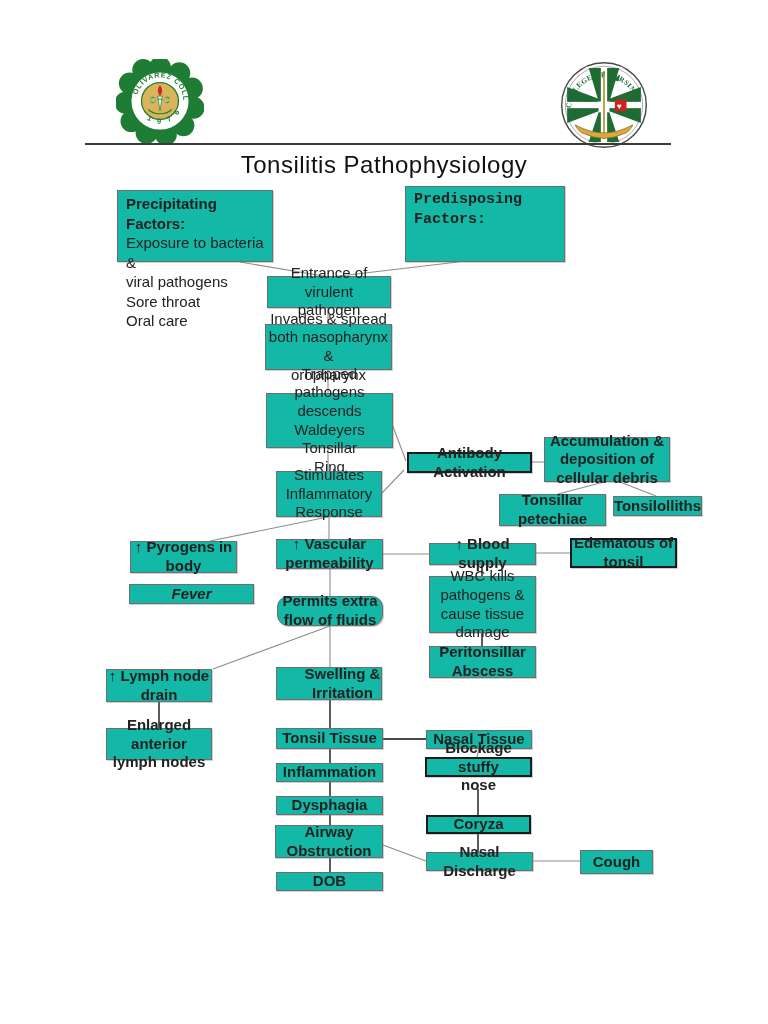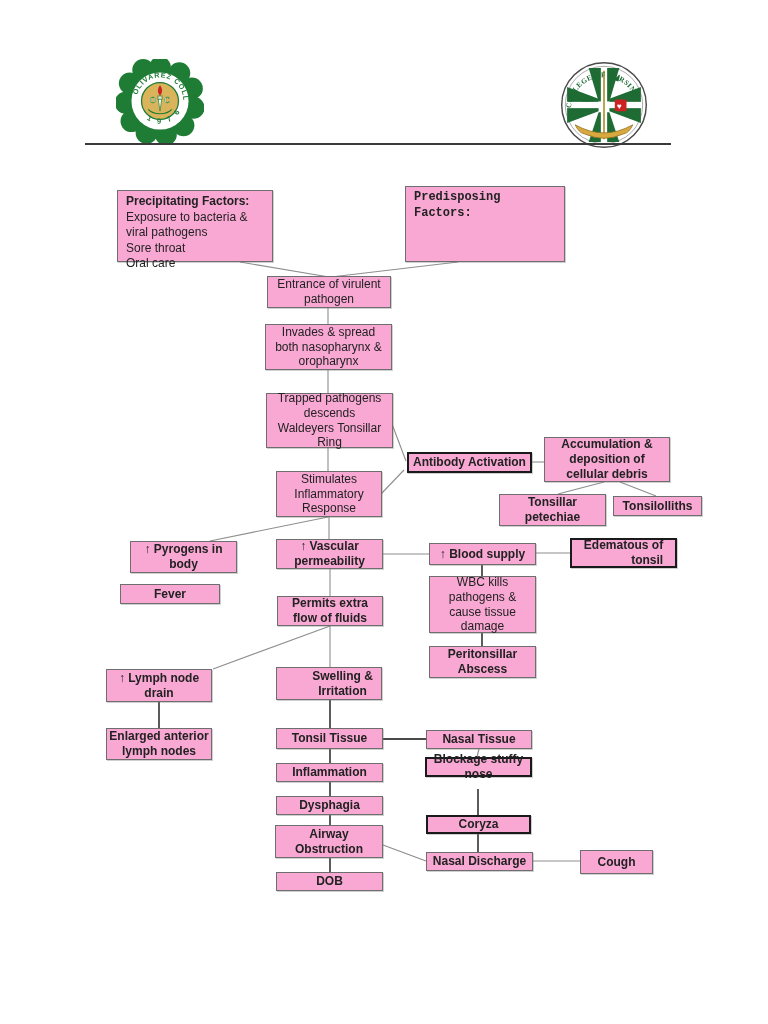--- a/index.html
+++ b/index.html
@@ -8,24 +8,24 @@
     font-family:"Liberation Sans",sans-serif;color:#1c1c1c;overflow:hidden;
   }
   .logo{position:absolute;}
   .header-rule{position:absolute;left:85px;top:143px;width:586px;height:2px;background:#3a3a3a;}
   .title{
     position:absolute;left:0;top:151px;width:768px;text-align:center;
     font-size:24px;font-weight:400;color:#111;letter-spacing:0.5px;
   }
   .edges{position:absolute;left:0;top:0;pointer-events:none;}
   .node{
-    position:absolute;box-sizing:border-box;background:#f9a8d4;
+    position:absolute;box-sizing:border-box;background:#14b8a6;
     border:1px solid #6e6e6e;display:flex;flex-direction:column;
     align-items:center;justify-content:center;text-align:center;
-    font-size:12px;line-height:1.24;color:#222;white-space:pre-line;
+    font-size:15px;line-height:1.24;color:#222;white-space:pre-line;
     box-shadow:1px 1px 0 rgba(120,120,120,.35);
   }
   .node.left{align-items:flex-start;text-align:left;padding:3px 6px 3px 8px;justify-content:flex-start;line-height:1.3;}
   .node.bold{font-weight:700;}
   .node.thick{border:2px solid #1a1a1a;}
   .node .hdr{font-weight:700;white-space:pre-line;}
 </style>
 </head>
 <body>
 
@@ -92,20 +92,21 @@
     <defs>
         <path id="rta" d="M 50 50 m -37 6 a 37 37 0 1 1 74 0"></path>
       </defs>
     <text font-size="8" font-weight="bold" fill="#1e6b34" font-family="Liberation Serif, serif" letter-spacing="0.5">
       <textPath href="#rta" startOffset="2%">COLLEGE  OF  NURSING</textPath>
     </text>
   </svg>
 
   <div class="header-rule"></div>
 
+  <div class="title">Tonsilitis Pathophysiology</div>
 
   <svg class="edges" width="768" height="1024">
       <line x1="240" y1="262" x2="329" y2="277" stroke="#8e8e8e" stroke-width="1.1"></line>
       <line x1="458" y1="262" x2="331" y2="277" stroke="#8e8e8e" stroke-width="1.1"></line>
       <line x1="328" y1="308" x2="328" y2="324" stroke="#8e8e8e" stroke-width="1.1"></line>
       <line x1="328" y1="370" x2="328" y2="393" stroke="#8e8e8e" stroke-width="1.1"></line>
       <line x1="392" y1="424" x2="406" y2="461" stroke="#8e8e8e" stroke-width="1.1"></line>
       <line x1="404" y1="470" x2="381" y2="494" stroke="#8e8e8e" stroke-width="1.1"></line>
       <line x1="328" y1="448" x2="328" y2="471" stroke="#8e8e8e" stroke-width="1.1"></line>
       <line x1="532" y1="462" x2="544" y2="462" stroke="#8e8e8e" stroke-width="1.1"></line>
@@ -154,33 +155,33 @@
 deposition of
 cellular debris</span></div>
       <div class="node bold" style="left: 499px; top: 494px; width: 107px; height: 32px;"><span>Tonsillar
 petechiae</span></div>
       <div class="node bold" style="left: 613px; top: 496px; width: 89px; height: 20px;"><span>Tonsilolliths</span></div>
       <div class="node" style="left: 276px; top: 471px; width: 106px; height: 46px;"><span>Stimulates
 Inflammatory
 Response</span></div>
       <div class="node bold" style="left: 130px; top: 541px; width: 107px; height: 32px;"><span>↑ Pyrogens in
 body</span></div>
-      <div class="node bold" style="left: 120px; top: 584px; width: 100px; height: 20px;"><span>Fever</span></div>
+      <div class="node bold" style="left: 129px; top: 584px; width: 125px; height: 20px; font-style: italic;"><span>Fever</span></div>
       <div class="node bold" style="left: 276px; top: 539px; width: 107px; height: 30px;"><span>↑ Vascular
 permeability</span></div>
       <div class="node bold" style="left: 429px; top: 543px; width: 107px; height: 22px;"><span>↑ Blood supply</span></div>
-      <div class="node bold thick" style="left: 570px; top: 538px; width: 107px; height: 30px; text-align: right;"><span>Edematous of
+      <div class="node bold thick" style="left: 570px; top: 538px; width: 107px; height: 30px;"><span>Edematous of
 tonsil</span></div>
       <div class="node" style="left: 429px; top: 576px; width: 107px; height: 57px;"><span>WBC kills
 pathogens &amp;
 cause tissue
 damage</span></div>
       <div class="node bold" style="left: 429px; top: 646px; width: 107px; height: 32px;"><span>Peritonsillar
 Abscess</span></div>
-      <div class="node bold" style="left: 277px; top: 596px; width: 106px; height: 30px;"><span>Permits extra
+      <div class="node bold" style="left: 277px; top: 596px; width: 106px; height: 30px; border-radius: 11px;"><span>Permits extra
 flow of fluids</span></div>
       <div class="node bold" style="left: 106px; top: 669px; width: 106px; height: 33px;"><span>↑ Lymph node
 drain</span></div>
       <div class="node bold" style="left: 106px; top: 728px; width: 106px; height: 32px;"><span>Enlarged anterior
 lymph nodes</span></div>
       <div class="node bold" style="left: 276px; top: 667px; width: 106px; height: 33px; padding-left: 27px;"><span>Swelling &amp;
 Irritation</span></div>
       <div class="node bold" style="left: 276px; top: 728px; width: 107px; height: 21px;"><span>Tonsil Tissue</span></div>
       <div class="node bold" style="left: 426px; top: 730px; width: 106px; height: 19px;"><span>Nasal Tissue</span></div>
       <div class="node bold" style="left: 276px; top: 763px; width: 107px; height: 19px;"><span>Inflammation</span></div>

